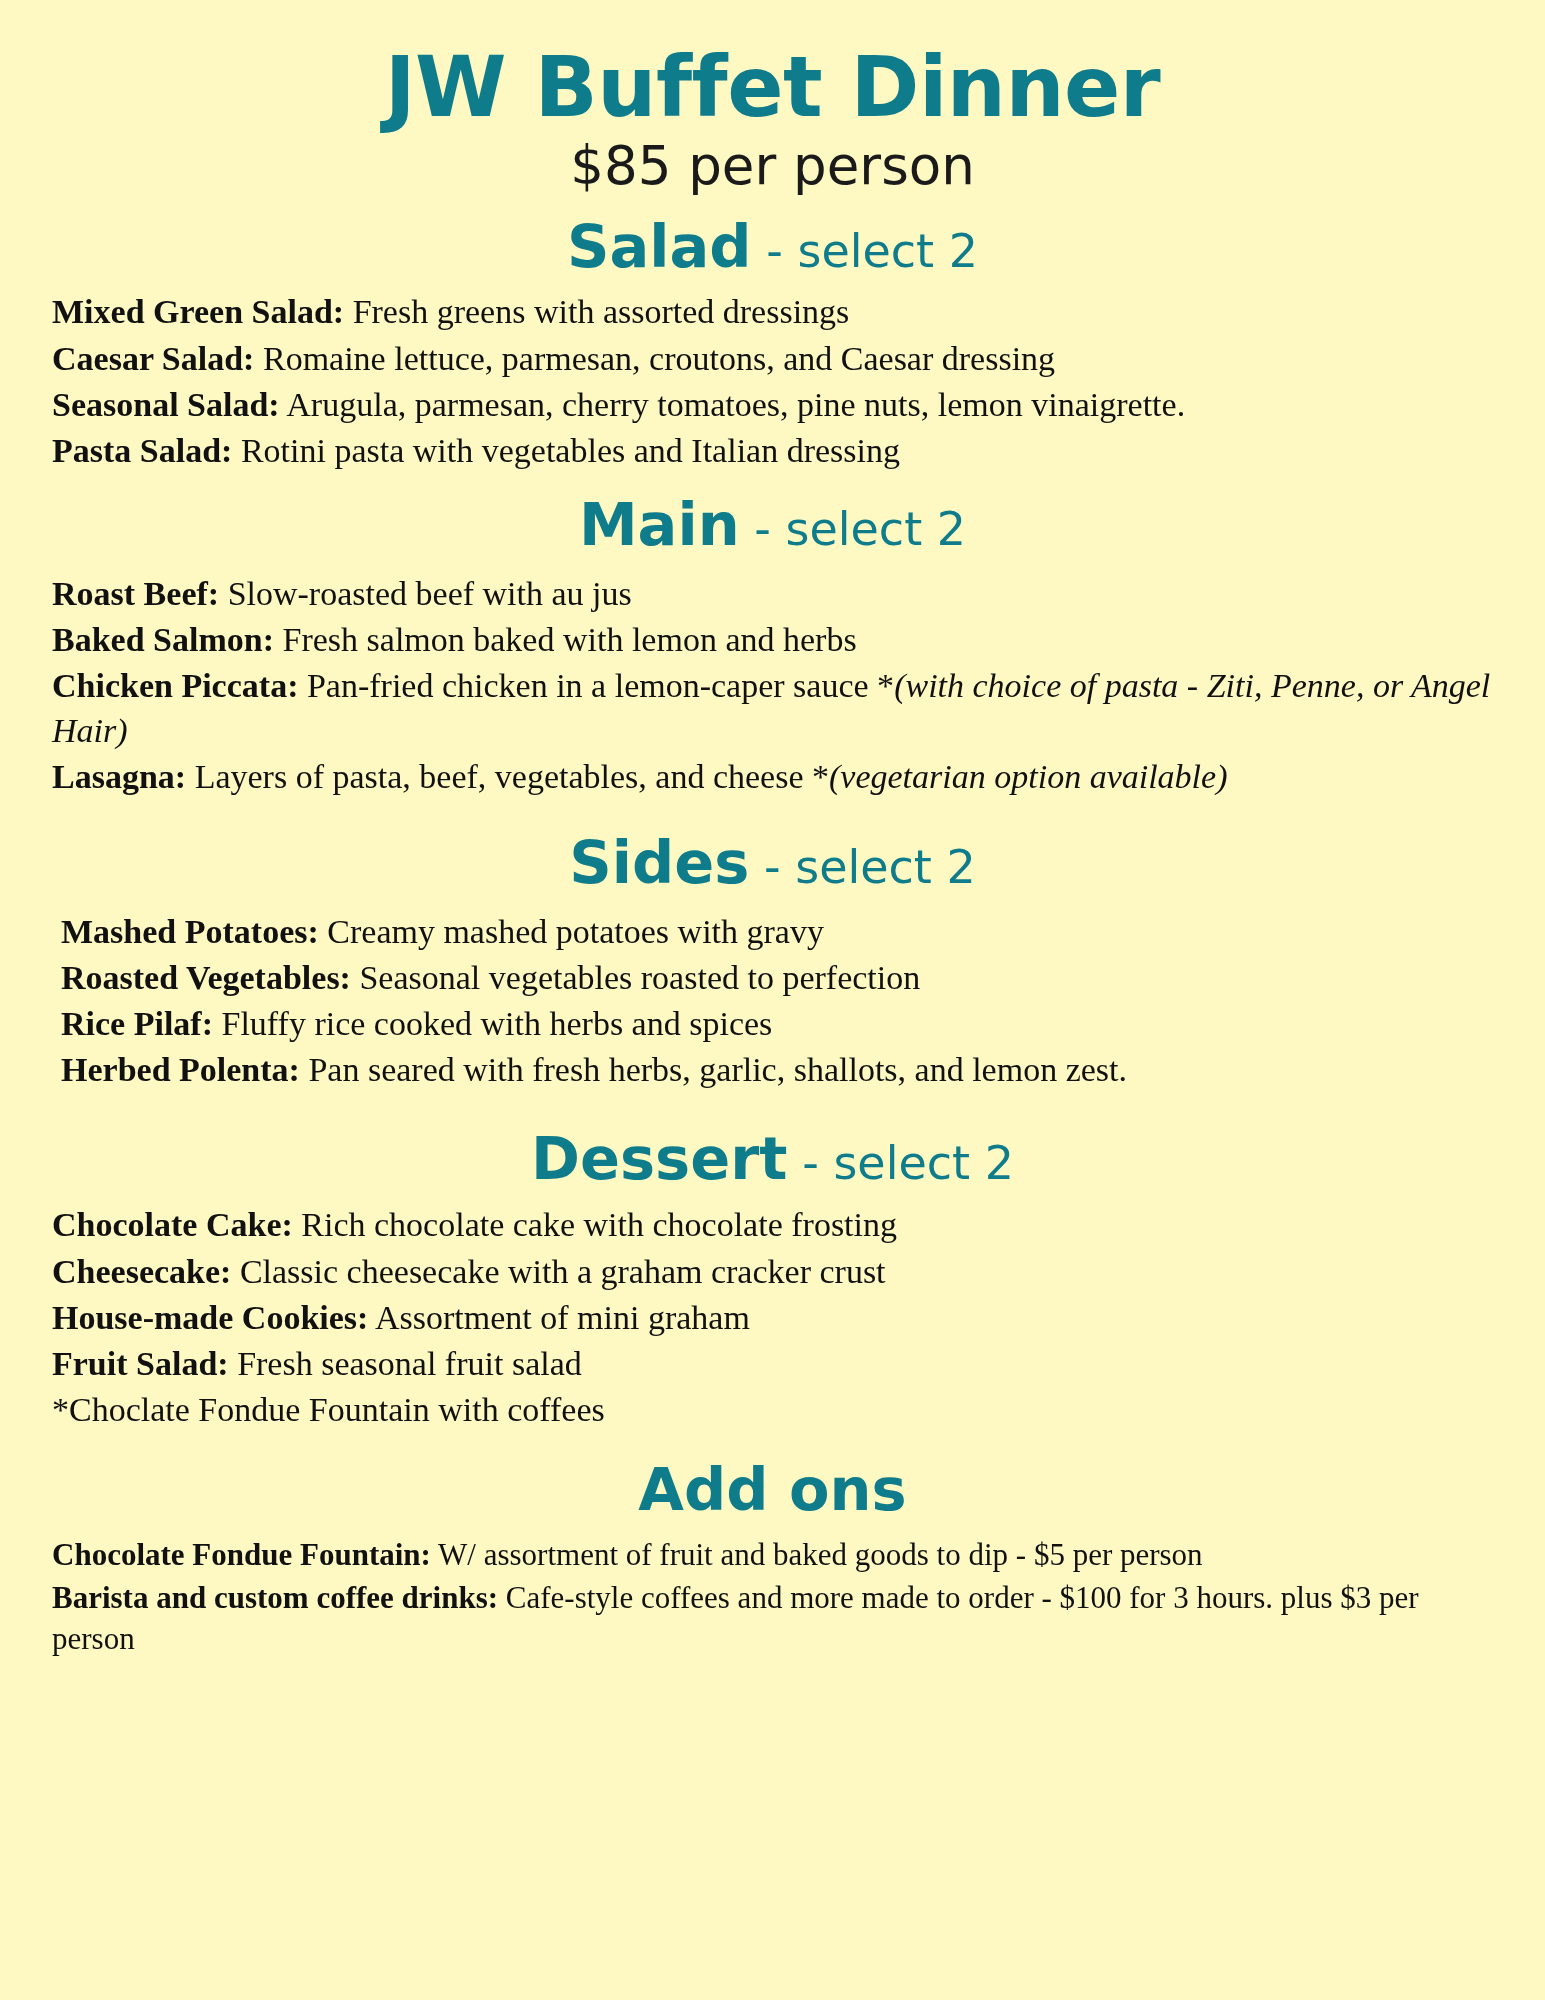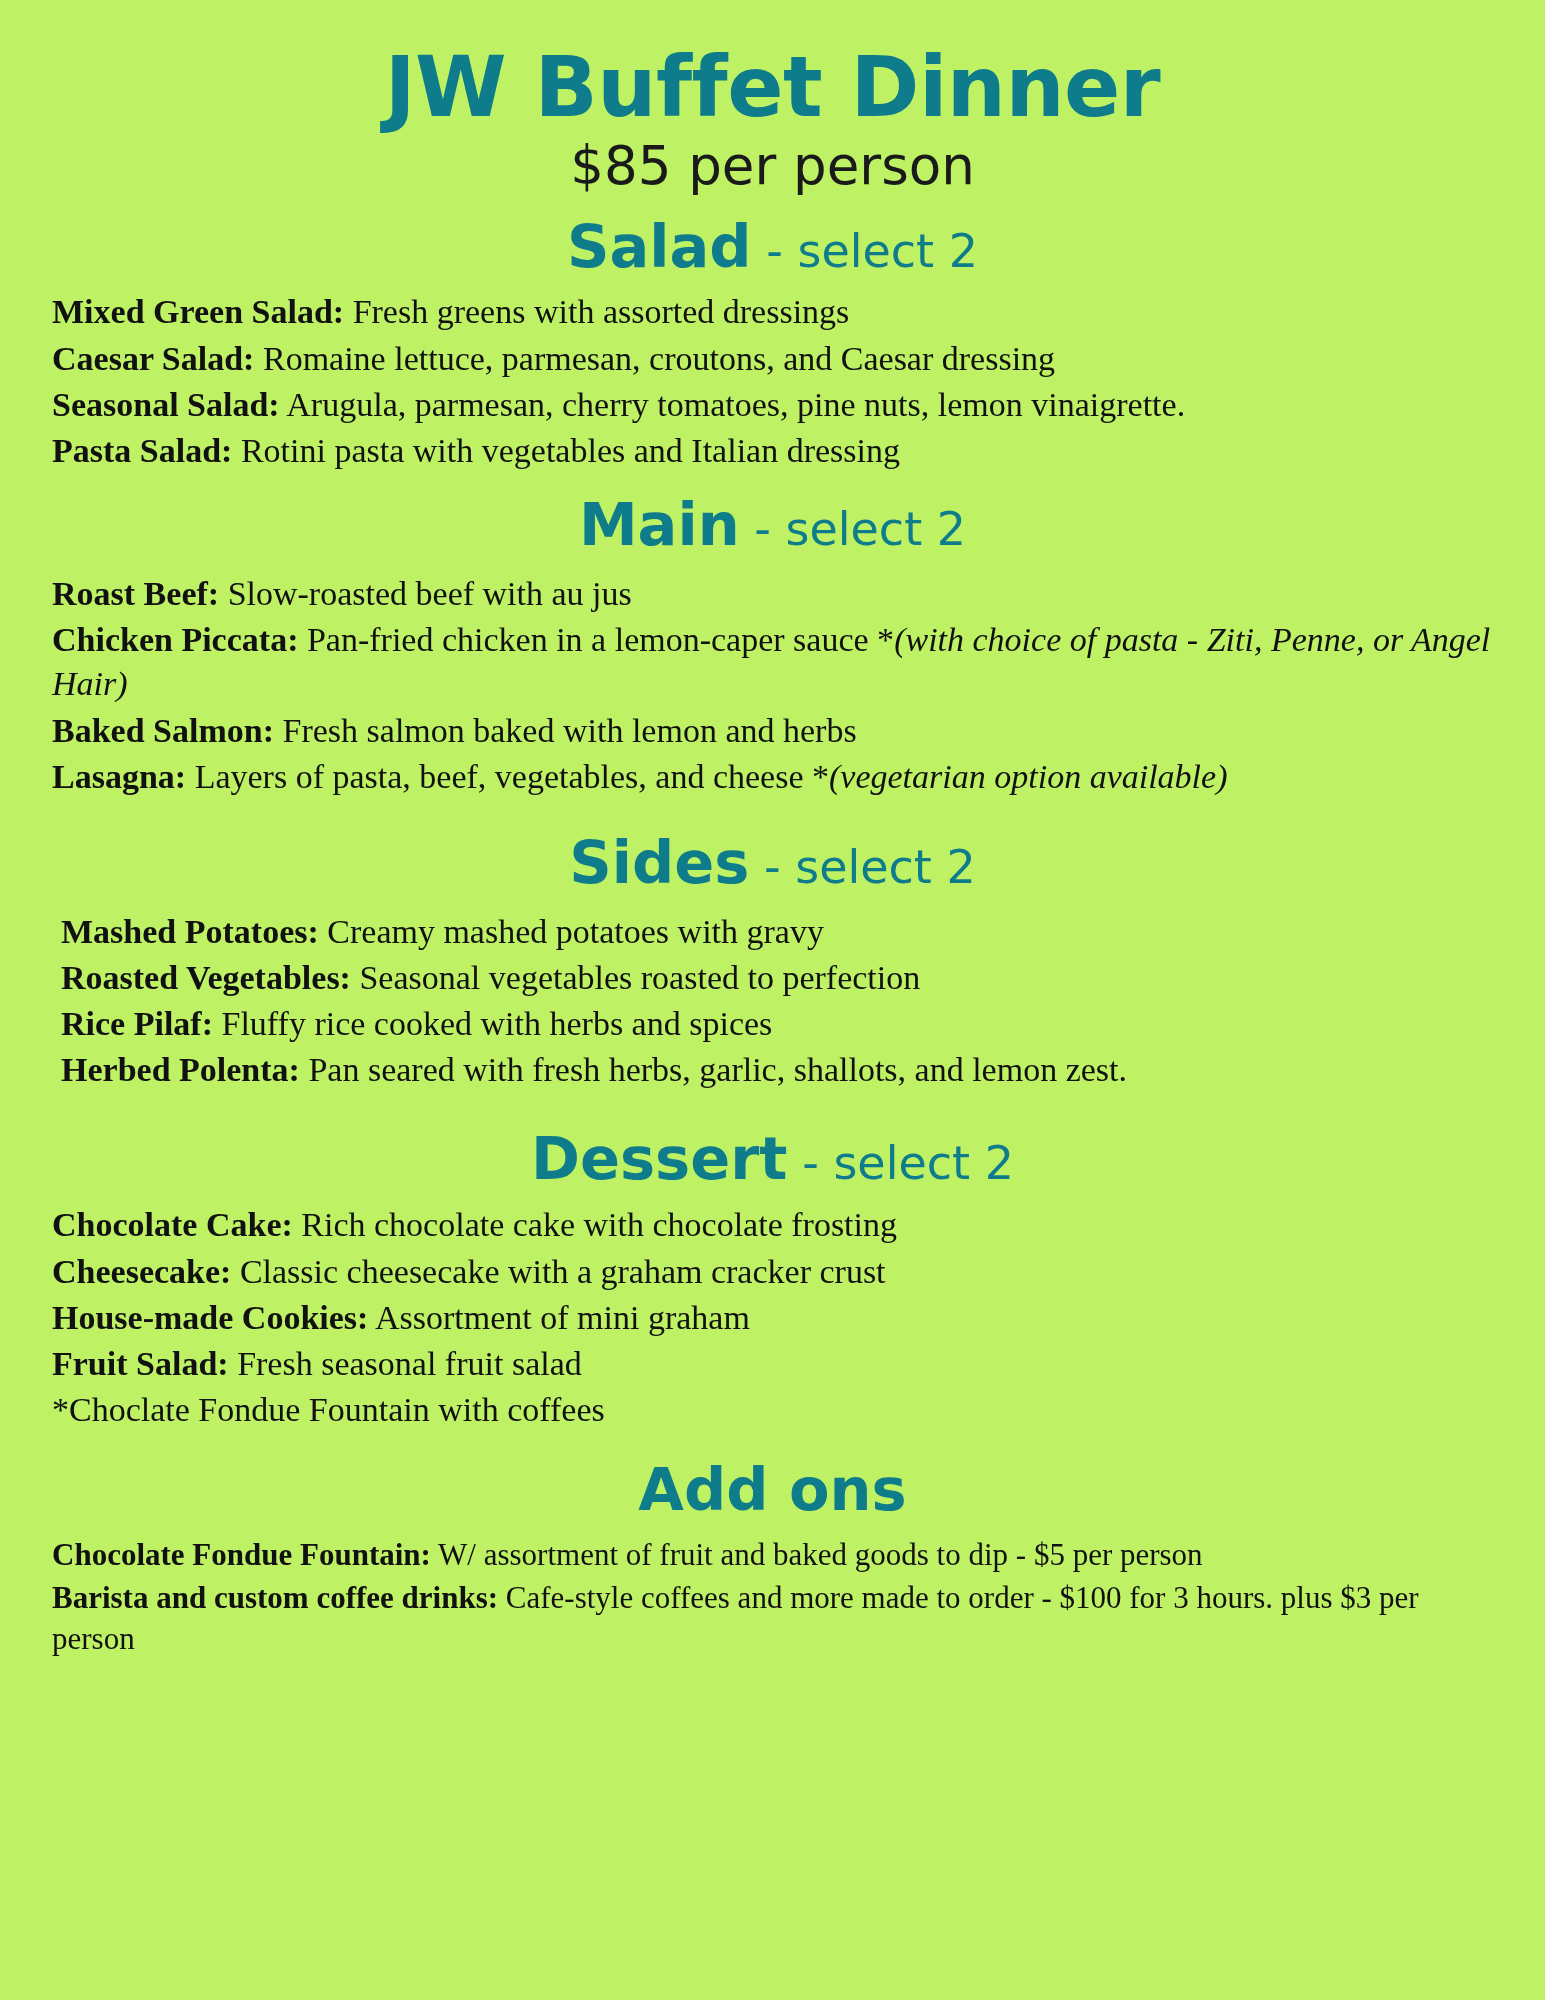--- a/index.html
+++ b/index.html
@@ -12,21 +12,21 @@
     min-height: 2000px;
     font-family: "Liberation Serif", serif;
     color: #1a1a1a;
     -webkit-font-smoothing: antialiased;
   }
   .page {
     width: 1545px;
     min-height: 2000px;
     box-sizing: border-box;
     padding: 44px 52px 30px 52px;
-    background: #bef264;
+    background: #fef9c3;
   }
   .menu-title {
     text-align: center;
     color: #0f7c8c;
     font-family: "DejaVu Sans", sans-serif;
     font-weight: bold;
     font-size: 83px;
     line-height: 1.05;
     letter-spacing: -0.5px;
     margin: 0 0 6px 0;
@@ -116,22 +116,22 @@
       <li class="item"><span class="nm">Pasta Salad:</span><span class="ds"> Rotini pasta with vegetables and Italian dressing</span></li>
     </ul>
   </div>
 
   <div class="section main">
     <div class="section-heading">
       <span class="sec-name">Main</span><span class="sec-sub"> - select 2</span>
     </div>
     <ul class="items">
       <li class="item"><span class="nm">Roast Beef:</span><span class="ds"> Slow-roasted beef with au jus</span></li>
+      <li class="item"><span class="nm">Baked Salmon:</span><span class="ds"> Fresh salmon baked with lemon and herbs</span></li>
       <li class="item"><span class="nm">Chicken Piccata:</span><span class="ds"> Pan-fried chicken in a lemon-caper sauce *</span><span class="note">(with choice of pasta - Ziti, Penne, or Angel Hair)</span></li>
-      <li class="item"><span class="nm">Baked Salmon:</span><span class="ds"> Fresh salmon baked with lemon and herbs</span></li>
       <li class="item"><span class="nm">Lasagna:</span><span class="ds"> Layers of pasta, beef, vegetables, and cheese *</span><span class="note">(vegetarian option available)</span></li>
     </ul>
   </div>
 
   <div class="section sides">
     <div class="section-heading">
       <span class="sec-name">Sides</span><span class="sec-sub"> - select 2</span>
     </div>
     <ul class="items">
       <li class="item"><span class="nm">Mashed Potatoes:</span><span class="ds"> Creamy mashed potatoes with gravy</span></li>

